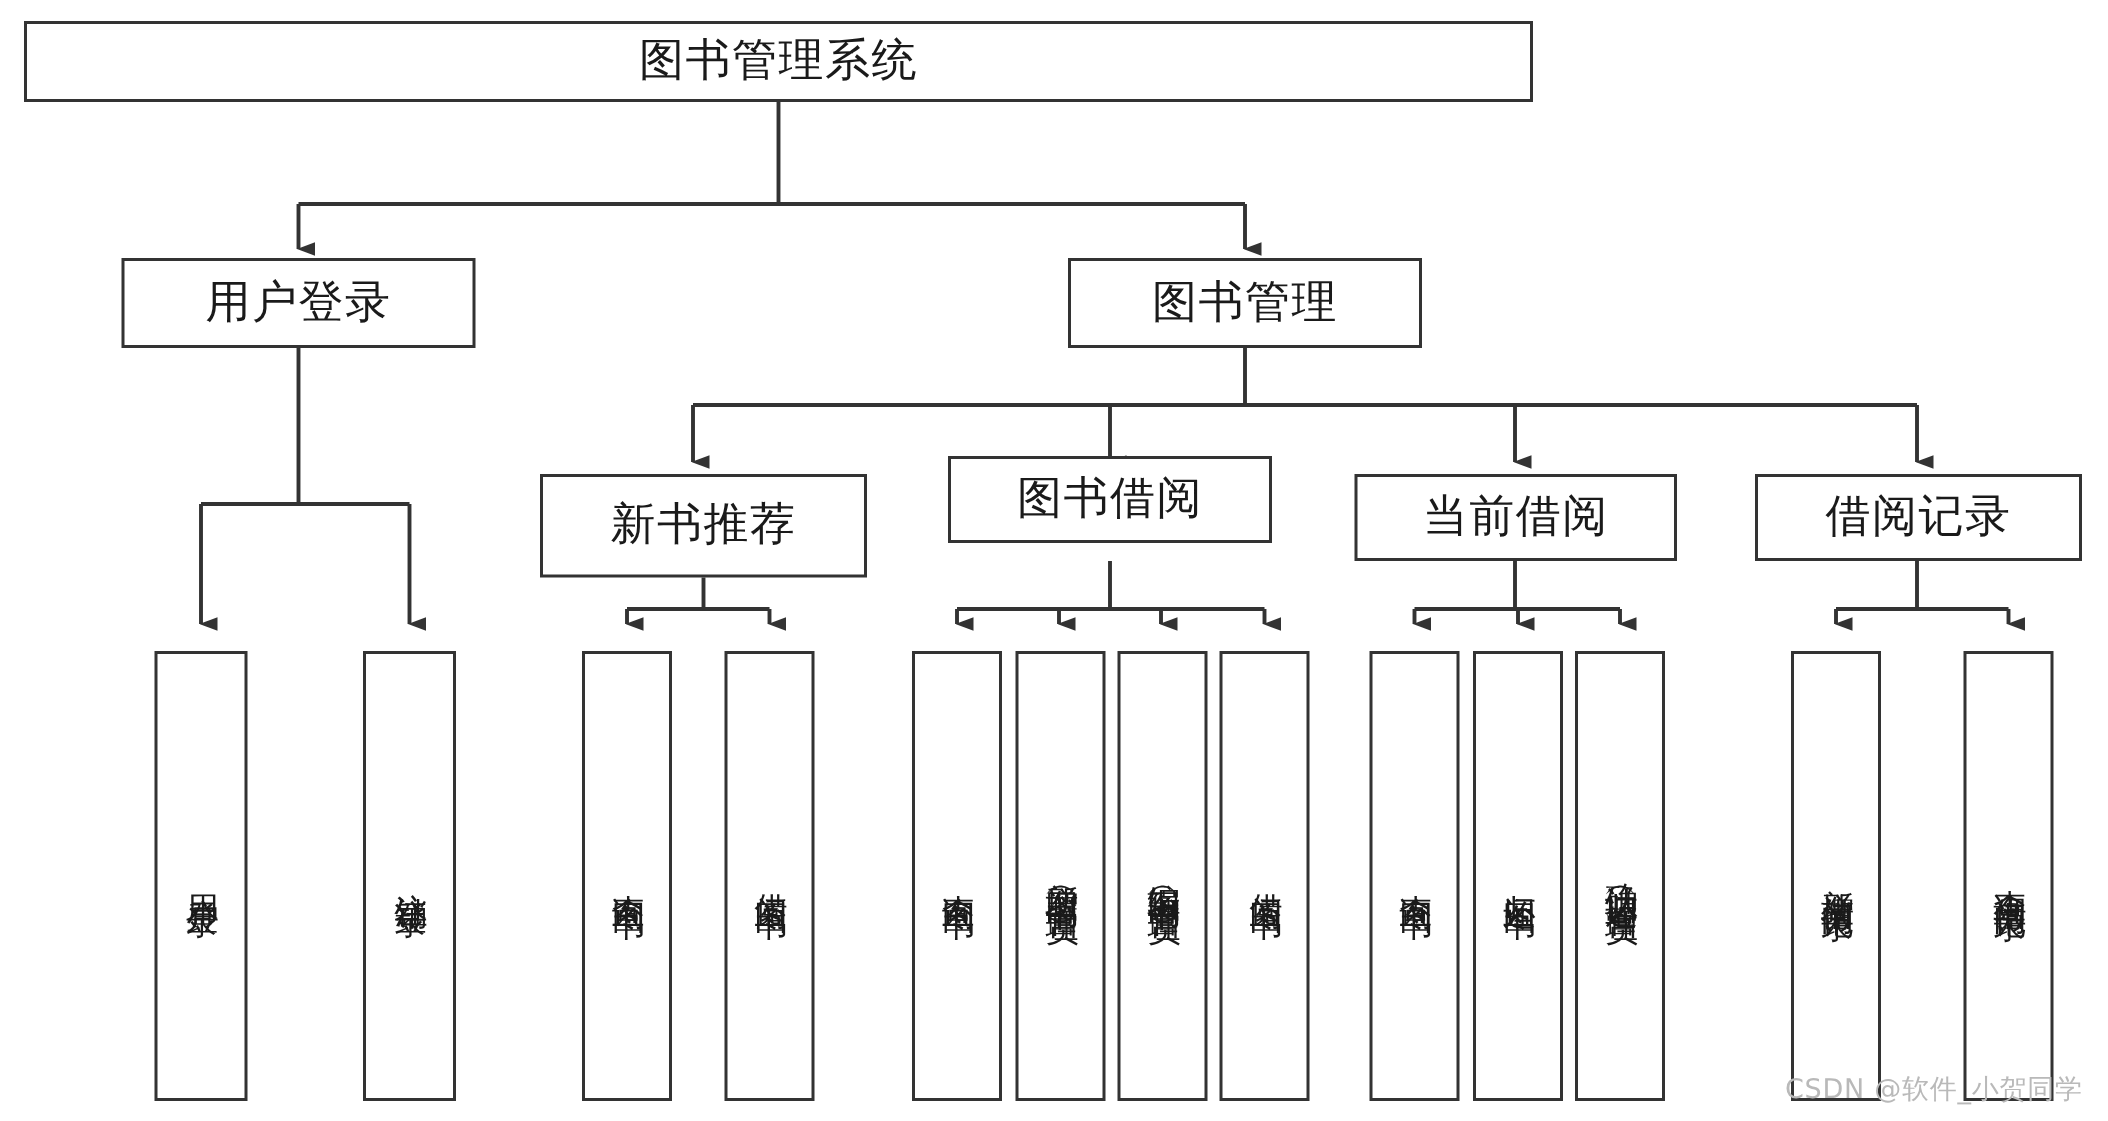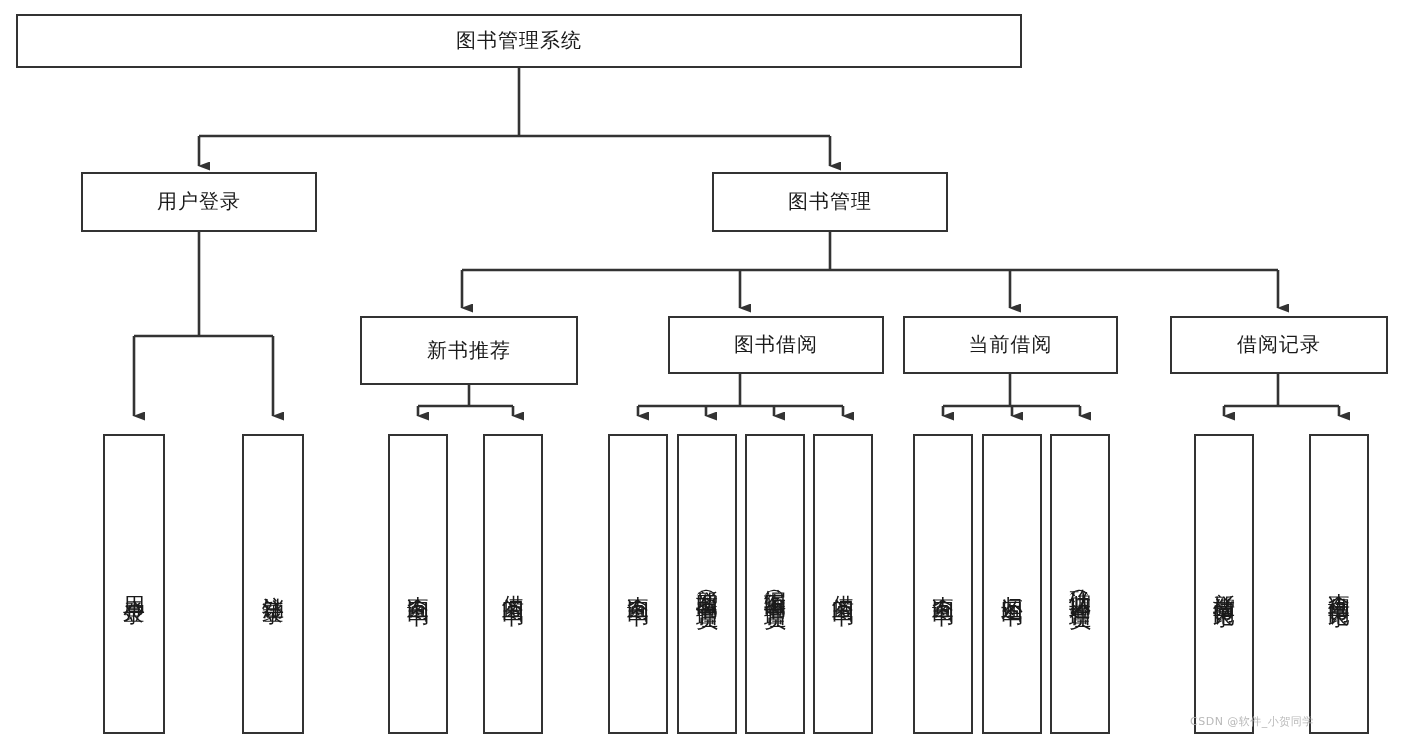--- a/index.html
+++ b/index.html
@@ -31,38 +31,38 @@
     border: 2px solid #333333;
     background: #ffffff;
     display: flex;
     align-items: center;
     justify-content: center;
     color: #1a1a1a;
     line-height: 1.28;
     text-align: center;
   }
   .node.horiz {
-    font-size: 20px;
+    font-size: 30px;
     letter-spacing: 1px;
   }
   .node.vert {
     writing-mode: vertical-rl;
     text-orientation: upright;
     font-size: 22px;
     letter-spacing: 3px;
     padding: 6px 0;
     white-space: nowrap;
   }
   .node.vert > span {
     writing-mode: vertical-rl;
     text-orientation: upright;
   }
   .watermark {
     position: absolute;
-    font-size: 11px;
+    font-size: 18px;
     color: #b9b9b9;
     letter-spacing: 0.5px;
     white-space: nowrap;
     font-family: "DejaVu Sans", "Liberation Sans", sans-serif;
   }
 </style>
 </head>
 <body>
 
 <div id="canvas">
@@ -127,21 +127,21 @@
   <div class="node horiz" style="left:81px; top:172px; width:236px; height:60px;">
     <span>用户登录</span>
   </div>
   <div class="node horiz" style="left:712px; top:172px; width:236px; height:60px;align-items:center;">
     <span>图书管理</span>
   </div>
 
   <div class="node horiz" style="left:360px; top:316px; width:218px; height:69px;">
     <span>新书推荐</span>
   </div>
-  <div class="node horiz" style="left:632px; top:316px; width:216px; height:58px;margin-left:36px;">
+  <div class="node horiz" style="left:632px; top:304px; width:216px; height:58px;">
     <span>图书借阅</span>
   </div>
   <div class="node horiz" style="left:903px; top:316px; width:215px; height:58px;">
     <span>当前借阅</span>
   </div>
   <div class="node horiz" style="left:1170px; top:316px; width:218px; height:58px;">
     <span>借阅记录</span>
   </div>
 
   <div class="node vert" style="left:103px; top:434px; width:62px; height:300px;">

